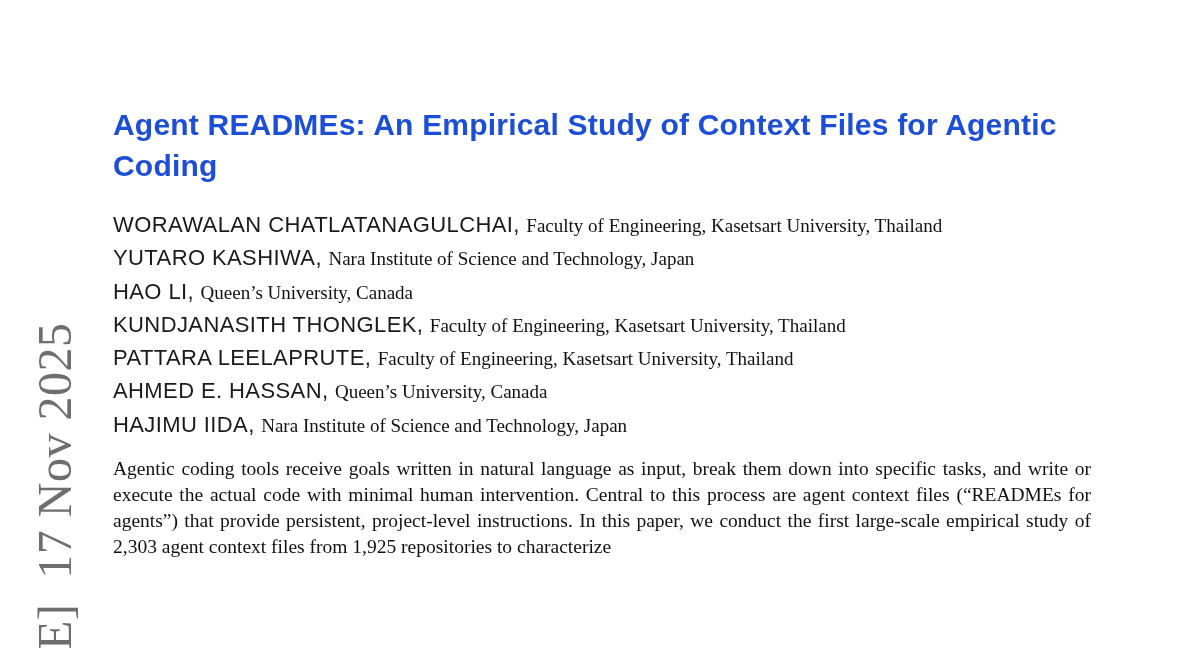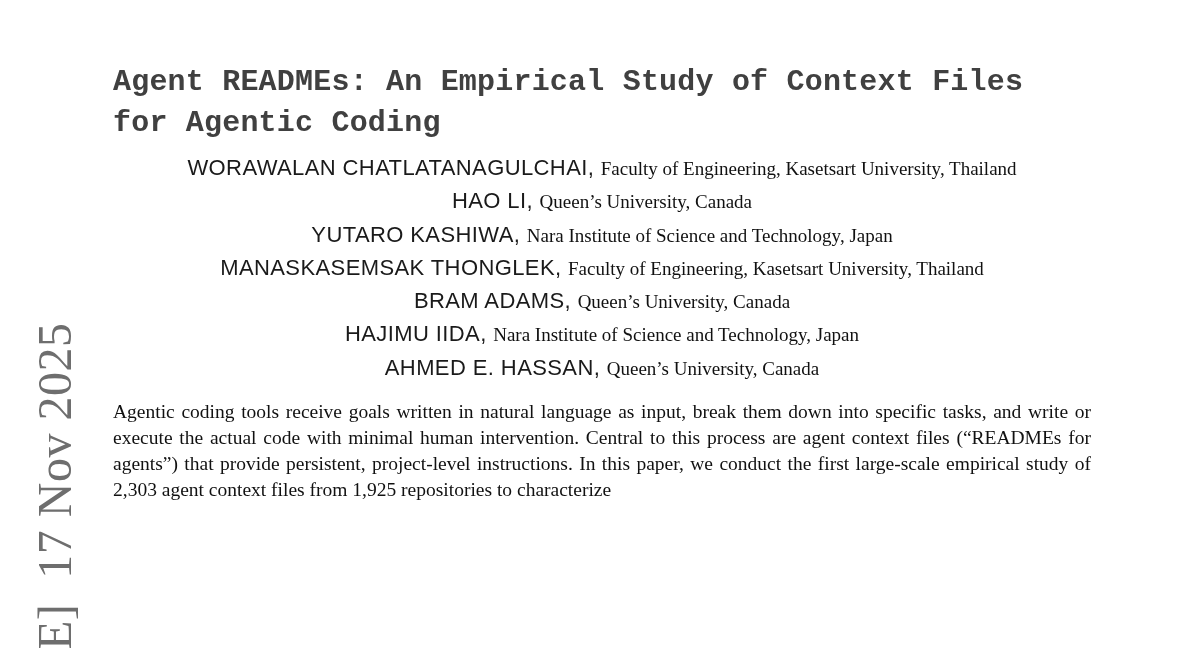--- a/index.html
+++ b/index.html
@@ -30,32 +30,31 @@
     white-space: pre;
     letter-spacing: 0.5px;
   }
   .content {
     position: absolute;
     left: 113px;
     top: 0;
     width: 978px;
   }
   .title {
-    margin-top: 62px;
+    margin-top: 104px;
     max-width: 960px;
-    font-family: Liberation Mono, monospace;
+    font-family: Liberation Sans, sans-serif;
     font-weight: 700;
     font-size: 30px;
     line-height: 41px;
-    color: #404040;
+    color: #1d4ed8;
     letter-spacing: 0.2px;
   }
   .authors {
-    margin-top: 8px;
-    text-align: center;
+    margin-top: 23px;
   }
   .author-line {
     font-family: "Liberation Sans", sans-serif;
     font-size: 22px;
     line-height: 32.3px;
     color: #1a1a1a;
     white-space: nowrap;
   }
   .author-name, .author-sep {
     font-family: "Liberation Sans", sans-serif;
@@ -86,34 +85,34 @@
   <div class="arxiv-stamp">E]  17 Nov 2025</div>
 
   <div class="content">
 
     <h1 class="title">Agent READMEs: An Empirical Study of Context Files for Agentic Coding</h1>
 
     <div class="authors">
 
       <div class="author-line"><span class="author-name">WORAWALAN CHATLATANAGULCHAI</span><span class="author-sep">, </span><span class="author-affiliation">Faculty of Engineering, Kasetsart University, Thailand</span></div>
 
+      <div class="author-line"><span class="author-name">YUTARO KASHIWA</span><span class="author-sep">, </span><span class="author-affiliation">Nara Institute of Science and Technology, Japan</span></div>
+
       <div class="author-line"><span class="author-name">HAO LI</span><span class="author-sep">, </span><span class="author-affiliation">Queen’s University, Canada</span></div>
 
-      <div class="author-line"><span class="author-name">YUTARO KASHIWA</span><span class="author-sep">, </span><span class="author-affiliation">Nara Institute of Science and Technology, Japan</span></div>
 
+      <div class="author-line"><span class="author-name">KUNDJANASITH THONGLEK</span><span class="author-sep">, </span><span class="author-affiliation">Faculty of Engineering, Kasetsart University, Thailand</span></div>
 
-      <div class="author-line"><span class="author-name">MANASKASEMSAK THONGLEK</span><span class="author-sep">, </span><span class="author-affiliation">Faculty of Engineering, Kasetsart University, Thailand</span></div>
+      <div class="author-line"><span class="author-name">PATTARA LEELAPRUTE</span><span class="author-sep">, </span><span class="author-affiliation">Faculty of Engineering, Kasetsart University, Thailand</span></div>
 
 
 
 
-      <div class="author-line"><span class="author-name">BRAM ADAMS</span><span class="author-sep">, </span><span class="author-affiliation">Queen’s University, Canada</span></div>
+      <div class="author-line"><span class="author-name">AHMED E. HASSAN</span><span class="author-sep">, </span><span class="author-affiliation">Queen’s University, Canada</span></div>
 
       <div class="author-line"><span class="author-name">HAJIMU IIDA</span><span class="author-sep">, </span><span class="author-affiliation">Nara Institute of Science and Technology, Japan</span></div>
-
-      <div class="author-line"><span class="author-name">AHMED E. HASSAN</span><span class="author-sep">, </span><span class="author-affiliation">Queen’s University, Canada</span></div>
 
     </div>
 
     <p class="abstract">Agentic coding tools receive goals written in natural language as input, break them down into specific tasks, and write or execute the actual code with minimal human intervention. Central to this process are agent context files (“READMEs for agents”) that provide persistent, project-level instructions. In this paper, we conduct the first large-scale empirical study of 2,303 agent context files from 1,925 repositories to characterize</p>
 
   </div>
 </div>
 
 </body></html>

